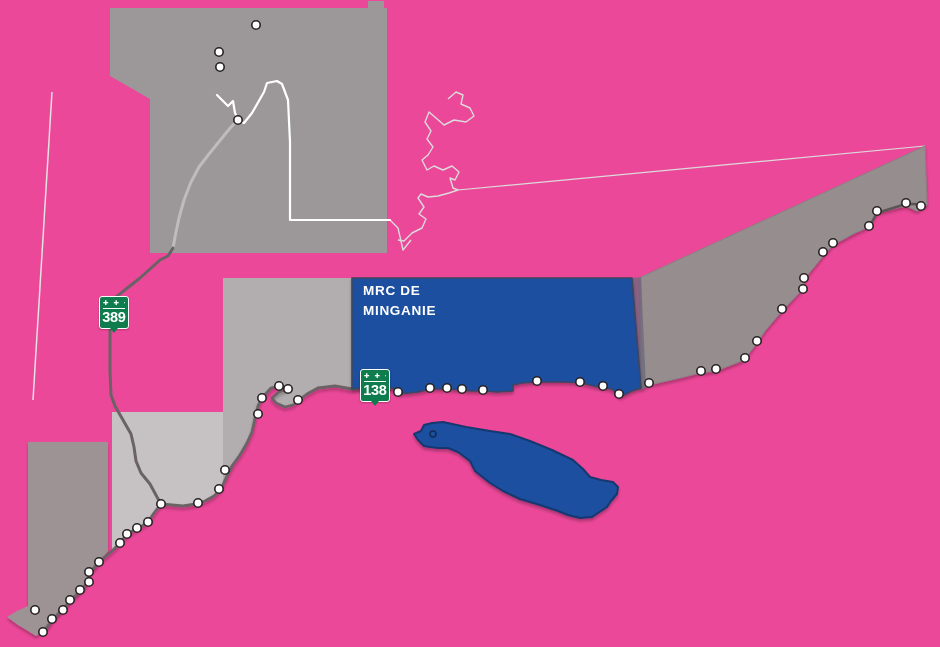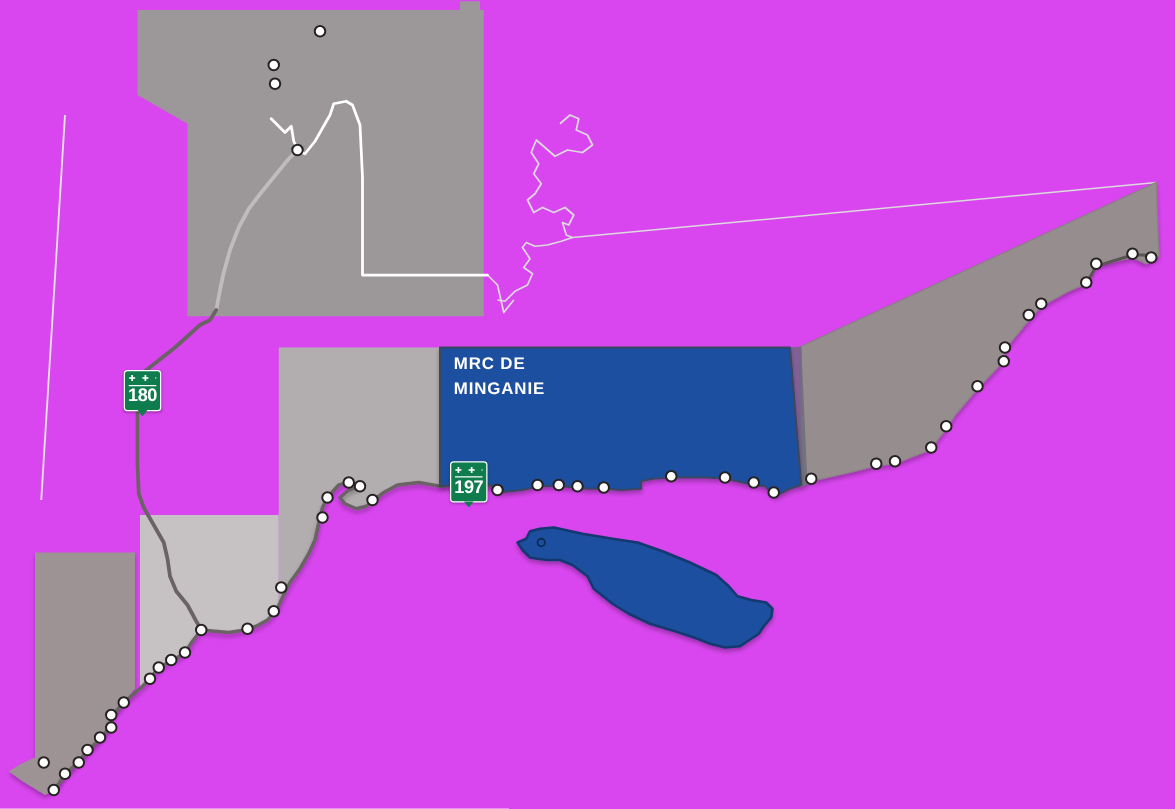--- a/index.html
+++ b/index.html
@@ -1,16 +1,16 @@
 <!DOCTYPE html>
 <html><head>
 <meta charset="utf-8">
 <style>
   html,body{margin:0;padding:0;background:#ffffff;font-family:"Liberation Sans",sans-serif;}
-  .map-canvas{position:relative;width:940px;height:647px;background:#d946ef;overflow:hidden;}
+  .map-canvas{position:relative;width:940px;height:647px;background:#ec4899;overflow:hidden;}
   .map-canvas svg{position:absolute;left:0;top:0;}
 
   
   .dot{fill:#ffffff;stroke:#272122;stroke-width:1.6;}
   .dot-island{fill:#1d4f9f;stroke:#0e2c57;stroke-width:1.5;}
 
   
   .region-label{position:absolute;left:363px;top:281px;color:#ffffff;font-weight:700;
     font-size:13.5px;line-height:20px;letter-spacing:0.7px;white-space:nowrap;}
   .river-label{position:absolute;left:326px;top:527px;color:#3a3a3a;font-weight:600;
@@ -129,23 +129,23 @@
   </svg>
 
   <div class="region-label">
     <div>MRC DE</div>
     <div>MINGANIE</div>
   </div>
 
 
   <div class="shield shield-389">
     <div class="shield-crosses">✚ ✚ ✚</div>
-    <div class="shield-number">180</div>
+    <div class="shield-number">389</div>
     <div class="shield-tail"></div>
   </div>
 
   <div class="shield shield-138">
     <div class="shield-crosses">✚ ✚ ✚</div>
-    <div class="shield-number">197</div>
+    <div class="shield-number">138</div>
     <div class="shield-tail"></div>
   </div>
 
 </div>
 
 </body></html>

